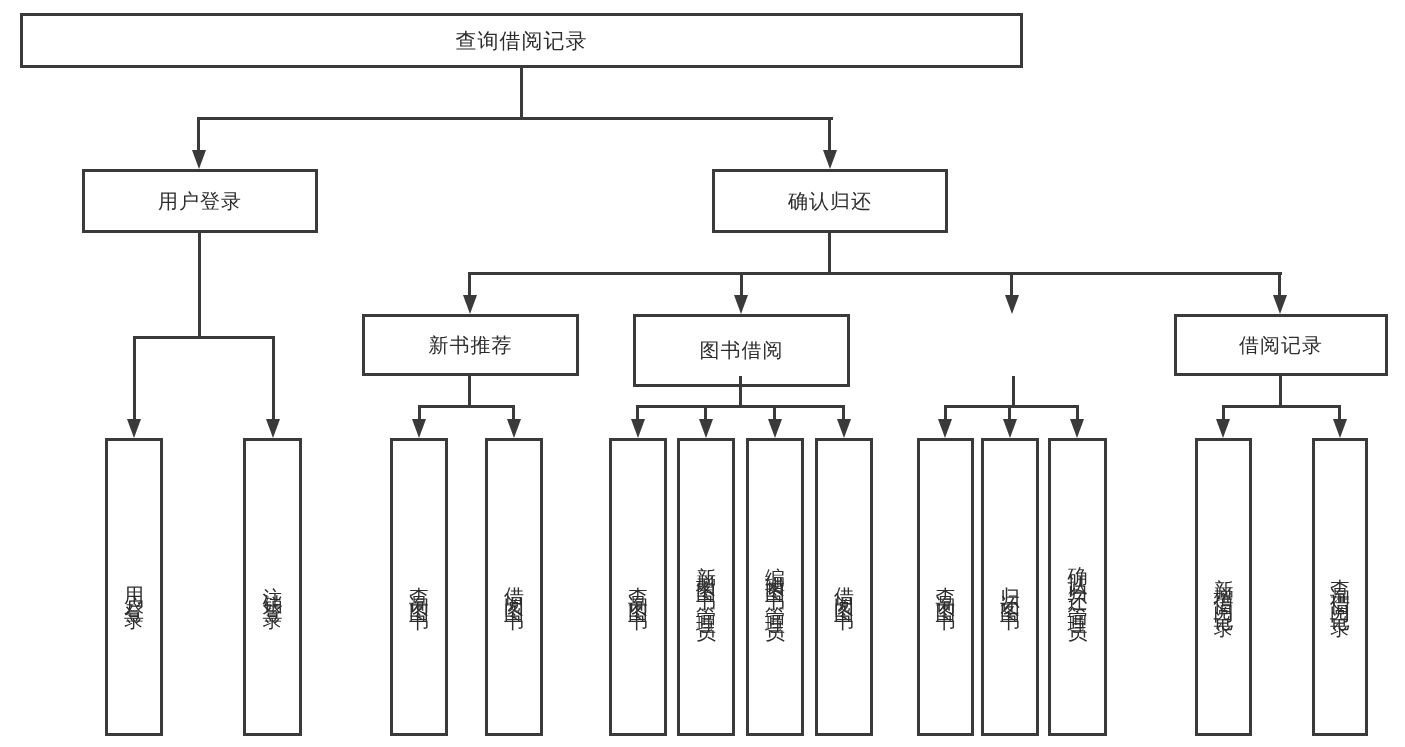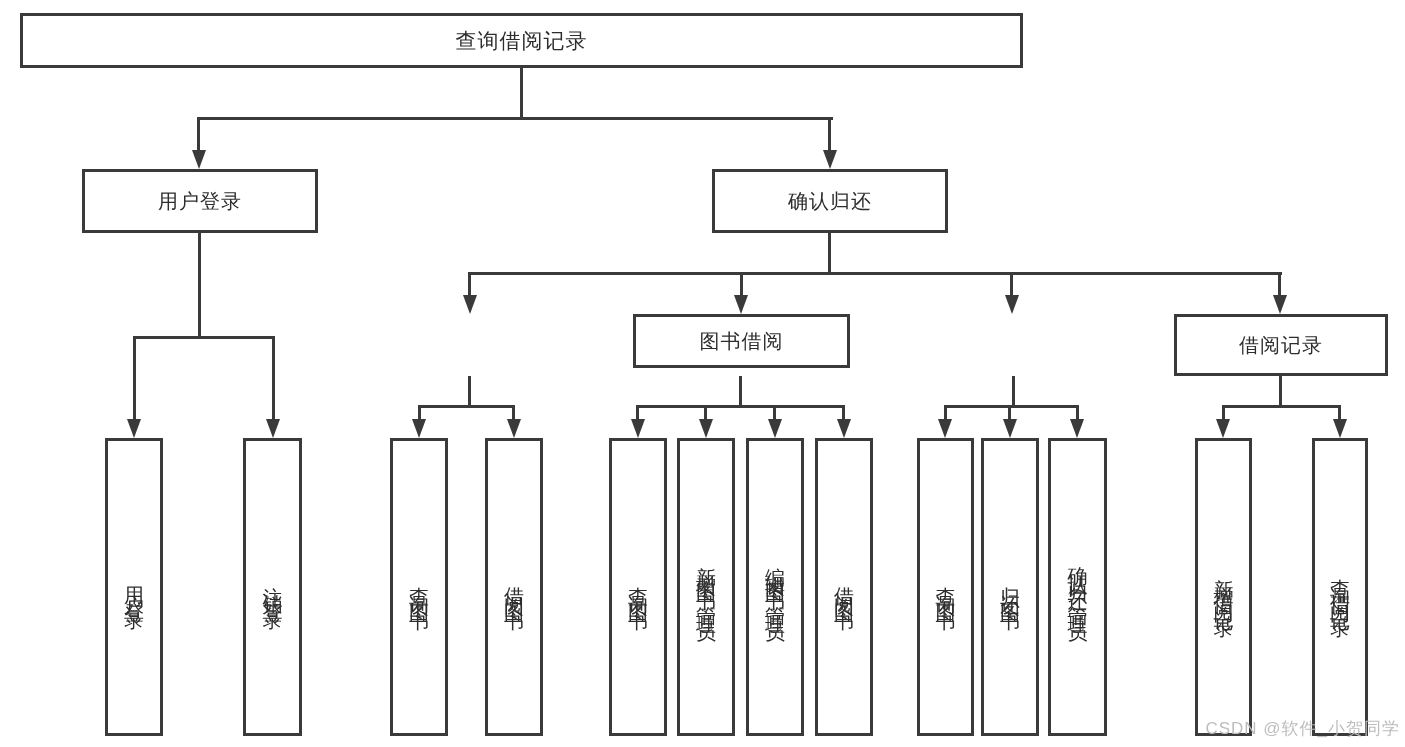--- a/index.html
+++ b/index.html
@@ -78,21 +78,24 @@
   <div class="hl" style="left:469px;top:272px;width:813px;"></div>
   <div class="vl" style="left:468px;top:272px;height:25px;"></div>
   <div class="ah" style="left:463px;top:295px;"></div>
   <div class="vl" style="left:740px;top:272px;height:25px;"></div>
   <div class="ah" style="left:734px;top:295px;"></div>
   <div class="vl" style="left:1010px;top:272px;height:25px;"></div>
   <div class="ah" style="left:1005px;top:295px;"></div>
   <div class="vl" style="left:1278px;top:272px;height:25px;"></div>
   <div class="ah" style="left:1273px;top:295px;"></div>
 
-  <div class="box hbox" style="left:633px;top:314px;width:217px;height:54px;">
+  <div class="box hbox" style="left:362px;top:314px;width:217px;height:62px;">
+    <span>新书推荐</span>
+  </div>
+  <div class="box hbox" style="left:633px;top:314px;width:217px;height:73px;">
     <span>图书借阅</span>
   </div>
   <div class="box hbox" style="left:1174px;top:314px;width:214px;height:62px;">
     <span>借阅记录</span>
   </div>
 
   <div class="vl" style="left:468px;top:376px;height:32px;"></div>
   <div class="hl" style="left:418px;top:405px;width:97px;"></div>
   <div class="vl" style="left:418px;top:405px;height:16px;"></div>
   <div class="ah" style="left:412px;top:419px;"></div>
@@ -163,15 +166,14 @@
     <span>确认归还（管理员）</span>
   </div>
 
   <div class="box vbox" style="left:1195px;top:438px;width:57px;height:298px;">
     <span>新增借阅记录</span>
   </div>
   <div class="box vbox" style="left:1312px;top:438px;width:56px;height:298px;">
     <span>查询借阅记录</span>
   </div>
 
-  <div id="watermark">CSDN @软件_小贺同学</div>
 
 </div>
 
 </body></html>

